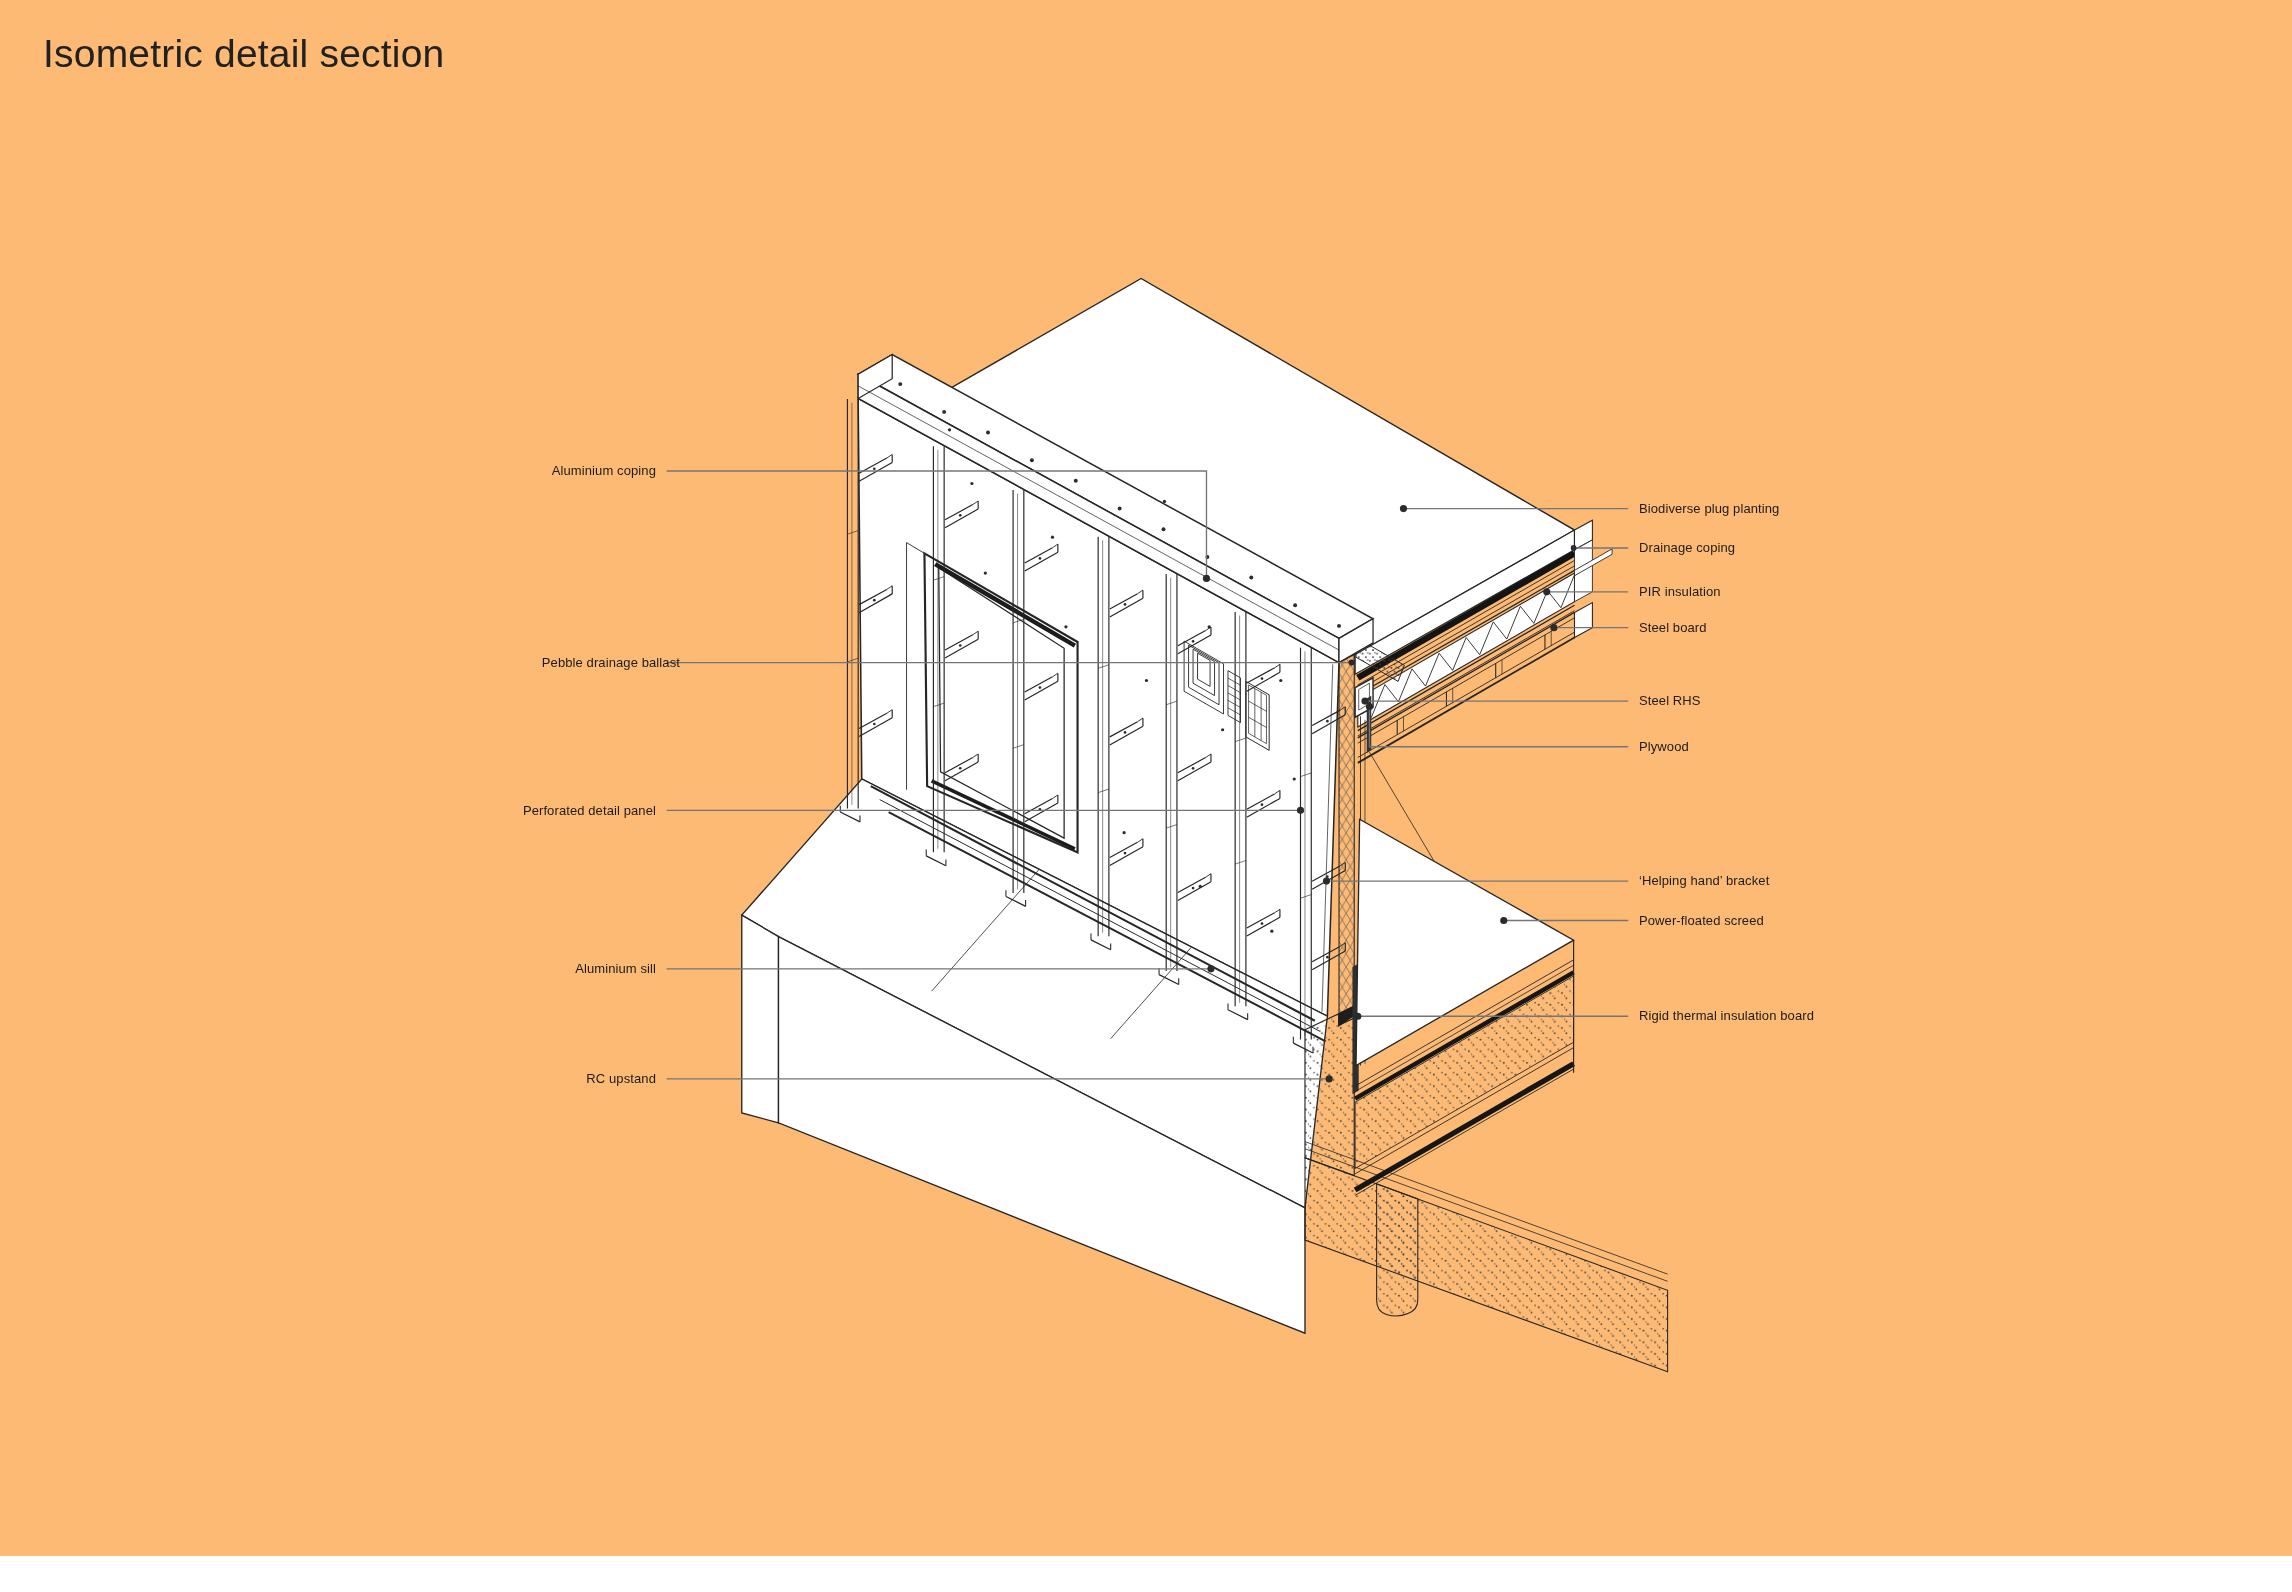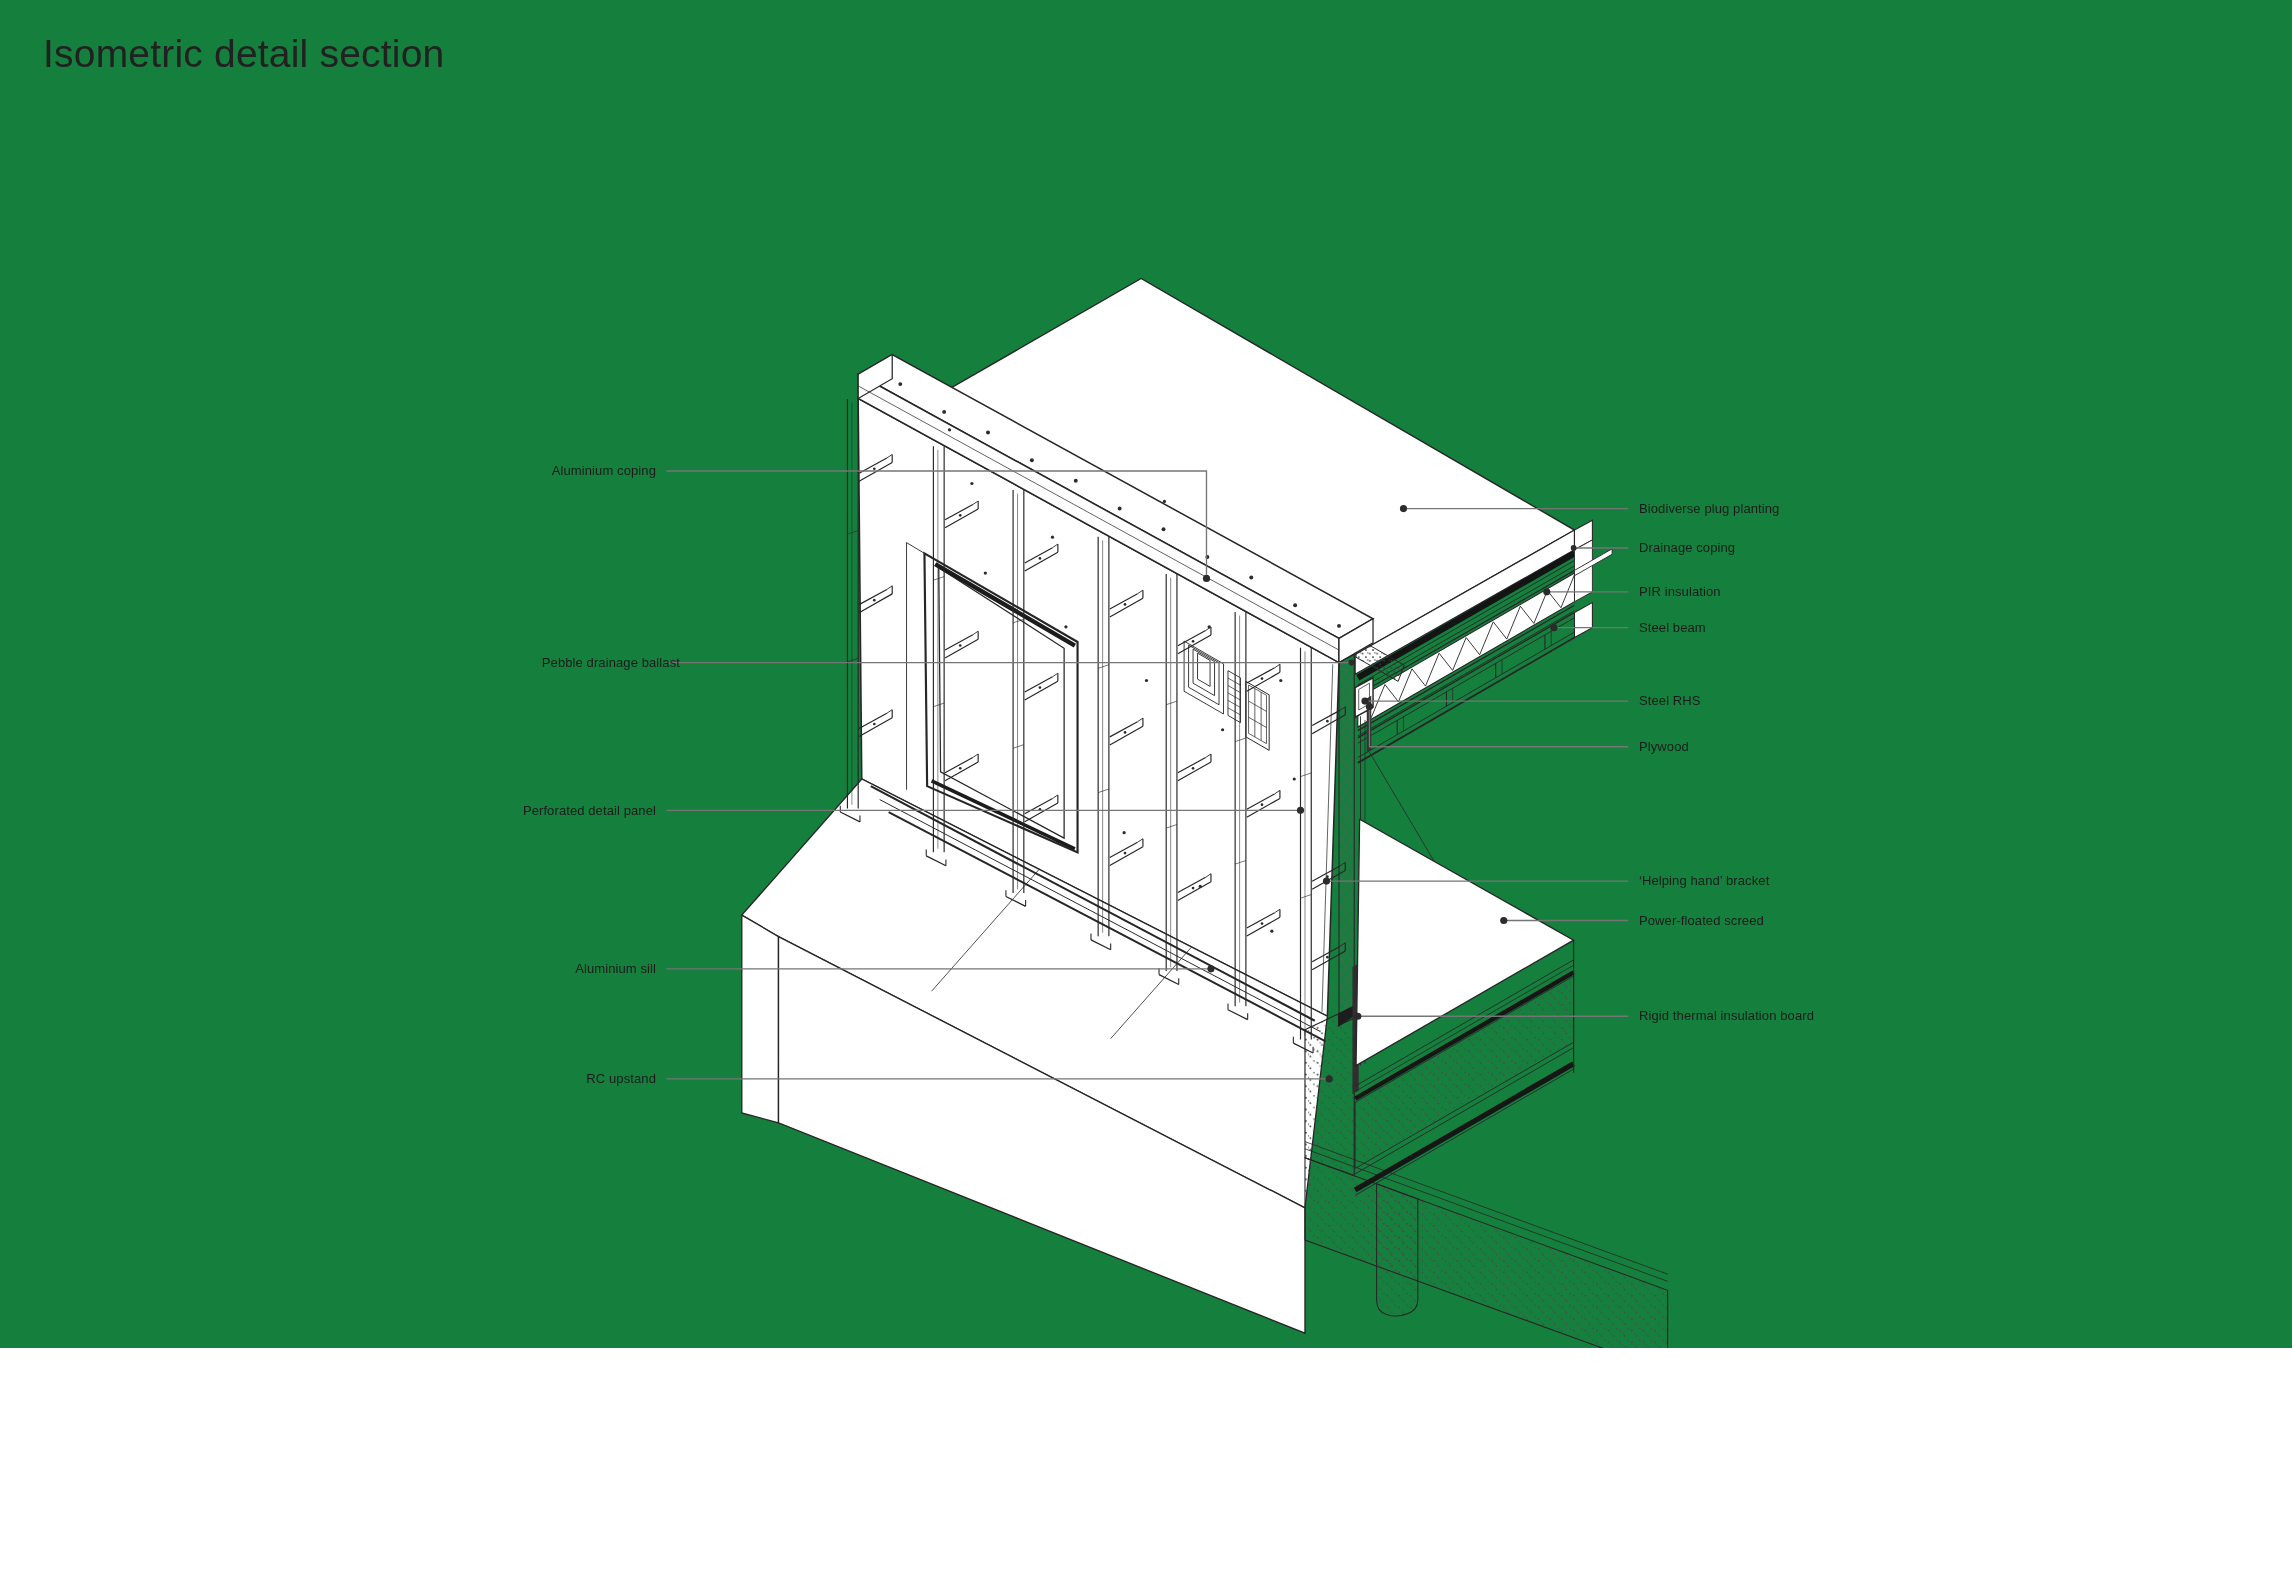--- a/index.html
+++ b/index.html
@@ -1,16 +1,16 @@
 <!DOCTYPE html>
 <html style="font-size:14.3px"><head>
 <meta charset="utf-8">
 <style>
   html,body{margin:0;padding:0;background:#ffffff;}
-  #stage{position:relative;width:2293px;height:1348px;background:#15803d;overflow:hidden;
+  #stage{position:relative;width:2293px;height:1556px;background:#fdba74;overflow:hidden;
          font-family:"Liberation Sans", sans-serif;}
   #page-title{position:absolute;left:43px;top:32px;font-size:39px;font-weight:400;
               color:#212121;letter-spacing:0.2px;white-space:nowrap;}
   svg{position:absolute;left:0;top:0;}
   .lbl{position:absolute;font-size:13px;color:#1b1b1b;white-space:nowrap;letter-spacing:0.1px;}
   .lbl.left{transform:translate(-100%,-54%);}
   .lbl.right{transform:translateY(-54%);}
 </style>
 </head>
 <body>
@@ -395,20 +395,20 @@
 
   <div class="lbl left" style="left:656px;top:471px">Aluminium coping</div>
   <div class="lbl left" style="left:680px;top:663px">Pebble drainage ballast</div>
   <div class="lbl left" style="left:656px;top:811px">Perforated detail panel</div>
   <div class="lbl left" style="left:656px;top:969px">Aluminium sill</div>
   <div class="lbl left" style="left:656px;top:1079px">RC upstand</div>
 
   <div class="lbl right" style="left:1639px;top:509px">Biodiverse plug planting</div>
   <div class="lbl right" style="left:1639px;top:548px">Drainage coping</div>
   <div class="lbl right" style="left:1639px;top:592px">PIR insulation</div>
-  <div class="lbl right" style="left:1639px;top:628px">Steel beam</div>
+  <div class="lbl right" style="left:1639px;top:628px">Steel board</div>
   <div class="lbl right" style="left:1639px;top:701px">Steel RHS</div>
   <div class="lbl right" style="left:1639px;top:747px">Plywood</div>
   <div class="lbl right" style="left:1639px;top:881px">‘Helping hand’ bracket</div>
   <div class="lbl right" style="left:1639px;top:921px">Power-floated screed</div>
   <div class="lbl right" style="left:1639px;top:1016px">Rigid thermal insulation board</div>
 </div>
 
 
 </body></html>

